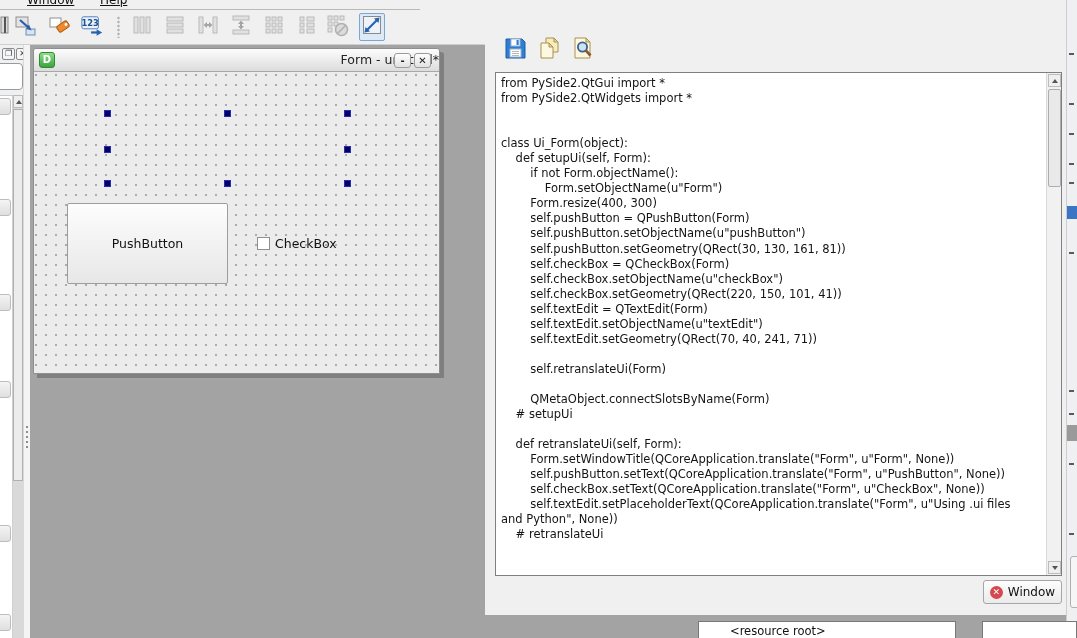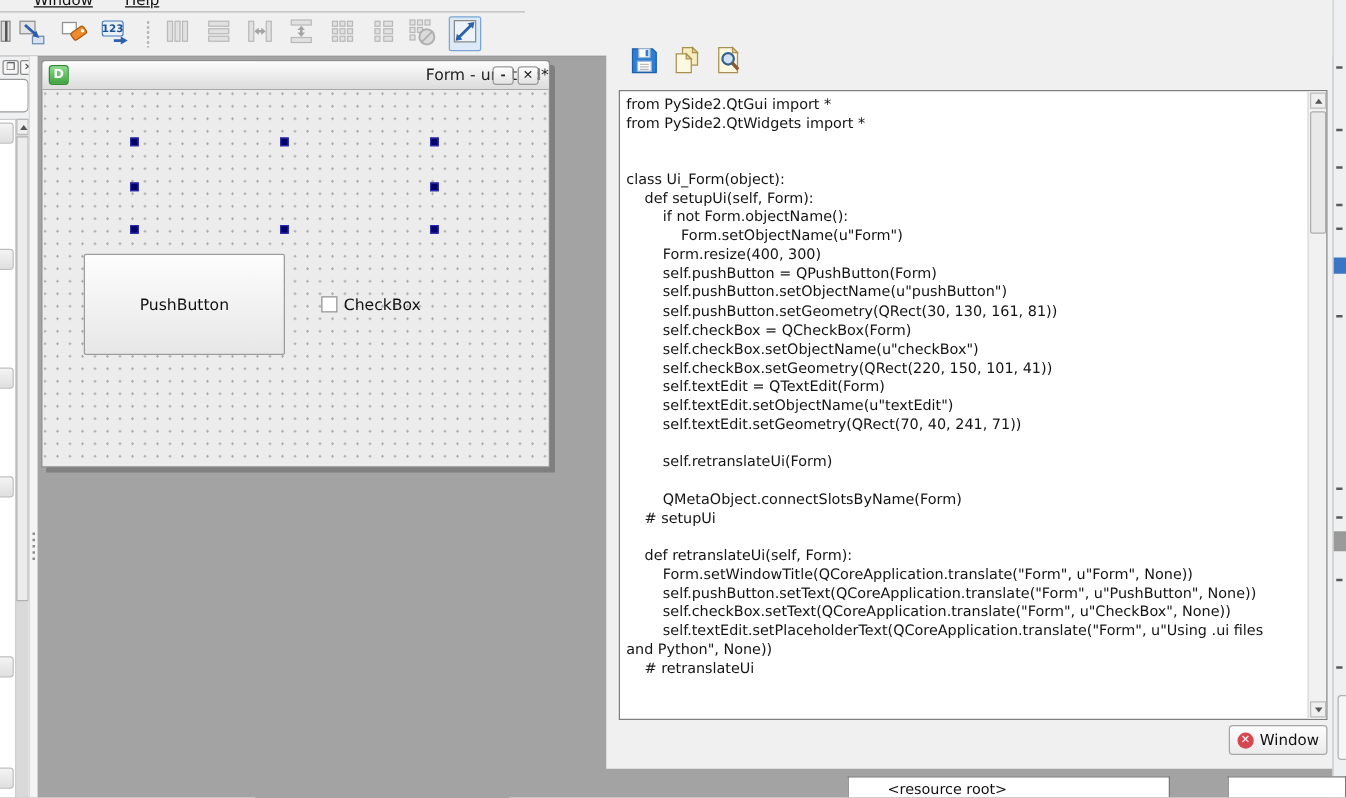--- a/index.html
+++ b/index.html
@@ -72,21 +72,21 @@
 
   
   #prop-sliver { position:absolute; right:0; top:0; width:11px; height:638px; background:#eef0f1; border-left:1px solid #cdcdcd; }
   .pe-dash { position:absolute; left:2px; width:5px; height:2px; background:#5a5a5a; }
   #pe-selected { position:absolute; left:0; top:206px; width:11px; height:13px; background:#3a76c4; }
   #pe-grayrow { position:absolute; left:0; top:425px; width:11px; height:16px; background:#9a9a9a; }
   #pe-corner { position:absolute; left:3px; top:556px; width:14px; height:52px; background:#f6f6f6; border:1px solid #b0b0b0; border-radius:3px; }
 
   
   .res-panel { position:absolute; top:621px; height:17px; background:#ffffff; border:1px solid #787878; border-bottom:none; }
-  #res-panel-1 { left:678px; width:258px; }
+  #res-panel-1 { left:698px; width:258px; }
   #res-panel-1 span { display:inline-block; padding:2px 0 0 31px; font-size:11.5px; color:#111; }
   #res-panel-2 { left:982px; width:95px; }
 
   svg { display:block; }
 </style>
 </head>
 <body>
 
 <div id="root">
 

